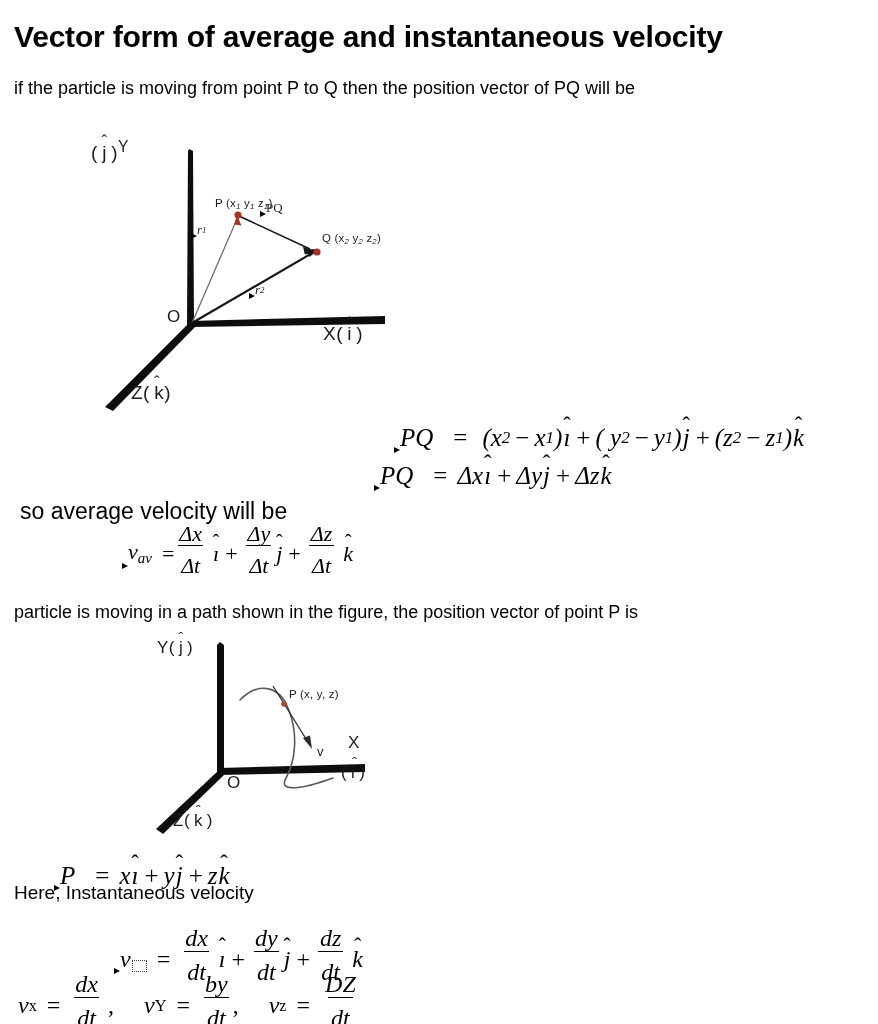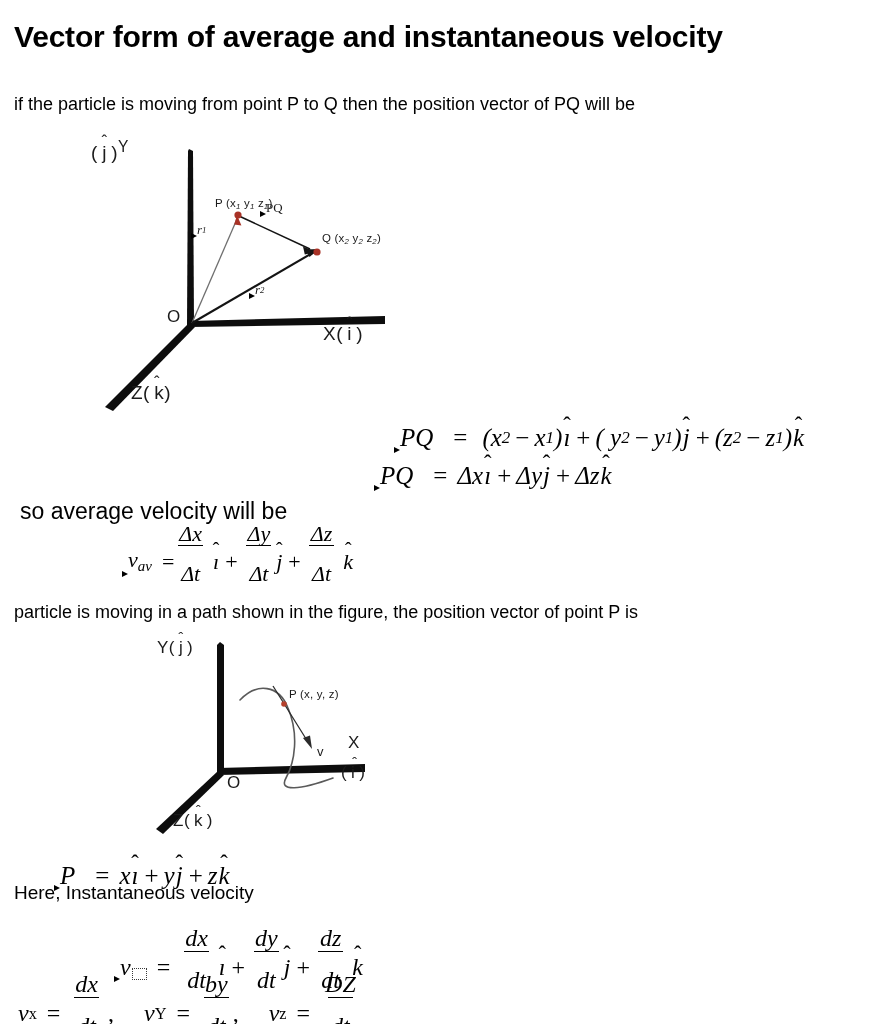--- a/index.html
+++ b/index.html
@@ -25,21 +25,21 @@
     font-weight: bold;
     letter-spacing: -0.2px;
     white-space: nowrap;
   }
   .lead-text {
     position: absolute;
     left: 14px;
     font-size: 18px;
     white-space: nowrap;
   }
-  #intro-line { top: 94px; text-align: right; }
+  #intro-line { top: 78px; text-align: right; }
   #path-line  { top: 602px; }
   #here-line  { left: 14px; top: 882px; font-size: 19px; }
   #so-line {
     position: absolute;
     left: 20px;
     top: 498px;
     font-size: 23px;
     white-space: nowrap;
   }
 
@@ -103,21 +103,21 @@
   
   .frac {
     display: inline-flex;
     flex-direction: column;
     align-items: center;
     vertical-align: middle;
     line-height: 1.05;
     margin: 0 2px;
   }
   .frac .num { padding: 0 3px; }
-  .frac .den { padding: 16px 3px; border-top: 1.6px solid #000; }
+  .frac .den { padding: 8px 3px; border-top: 1.6px solid #000; }
 
   
   .hat {
     position: relative;
     display: inline-block;
     padding: 0 1px;
   }
   .hat > .hatmark {
     position: absolute;
     left: 50%;

